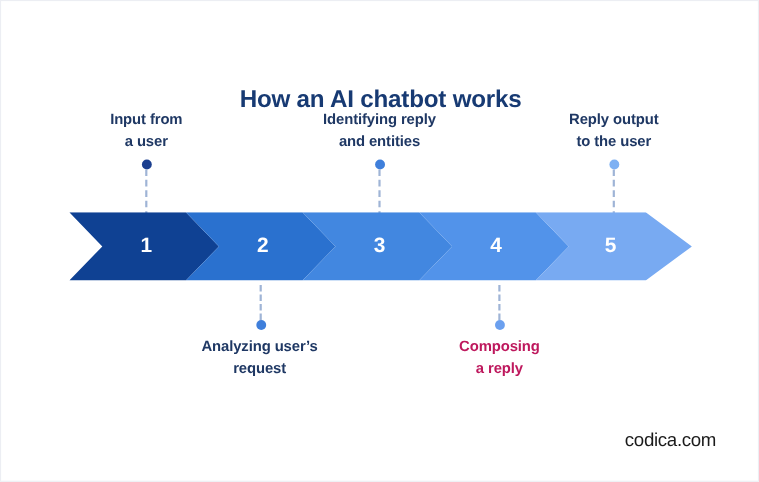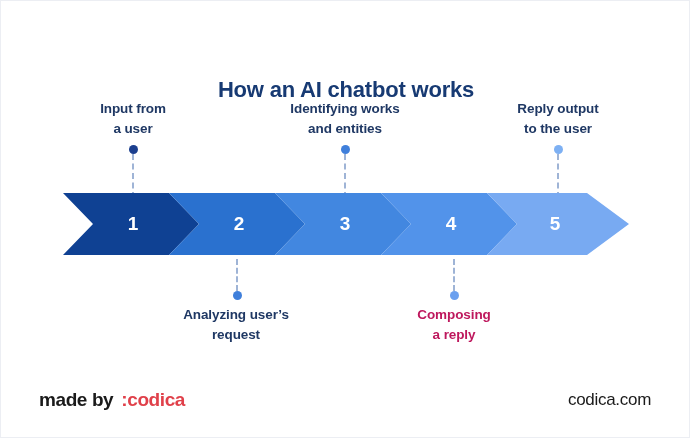--- a/index.html
+++ b/index.html
@@ -124,21 +124,21 @@
 <div id="canvas">
 
   <div id="title" style="color: rgb(23, 58, 115); margin-top: 48px;">How an AI chatbot works</div>
 
   <div class="callout callout-top" style="left: 42px; top: 98px; color: rgb(31, 56, 100);">
     <span class="l1">Input from</span>
     <span class="l2">a user</span>
   </div>
 
   <div class="callout callout-top" style="left: 254px; top: 98px; color: rgb(31, 56, 100);">
-    <span class="l1">Identifying works</span>
+    <span class="l1">Identifying reply</span>
     <span class="l2">and entities</span>
   </div>
 
   <div class="callout callout-top" style="left: 467px; top: 98px; color: rgb(31, 56, 100);">
     <span class="l1">Reply output</span>
     <span class="l2">to the user</span>
   </div>
 
   <div class="callout callout-bottom" style="left: 145px; top: 304px; color: rgb(31, 56, 100);">
     <span class="l1">Analyzing user’s</span>
@@ -189,19 +189,16 @@
       <path id="seg5" d="M424,0 L524,0 L566,31 L524,62 L424,62 L454,31 Z" fill="#78aaf2"></path>
     </svg>
 
     <div class="seg-num" style="left:50px;">1</div>
     <div class="seg-num" style="left:156px;">2</div>
     <div class="seg-num" style="left:262px;">3</div>
     <div class="seg-num" style="left:368px;">4</div>
     <div class="seg-num" style="left:472px;">5</div>
   </div>
 
-  <div id="footer-left">
-    <span>made by</span><span class="brand" style="color: rgb(224, 64, 74);">:codica</span>
-  </div>
 
   <div id="footer-right">codica.com</div>
 
 </div>
 
 </body></html>

